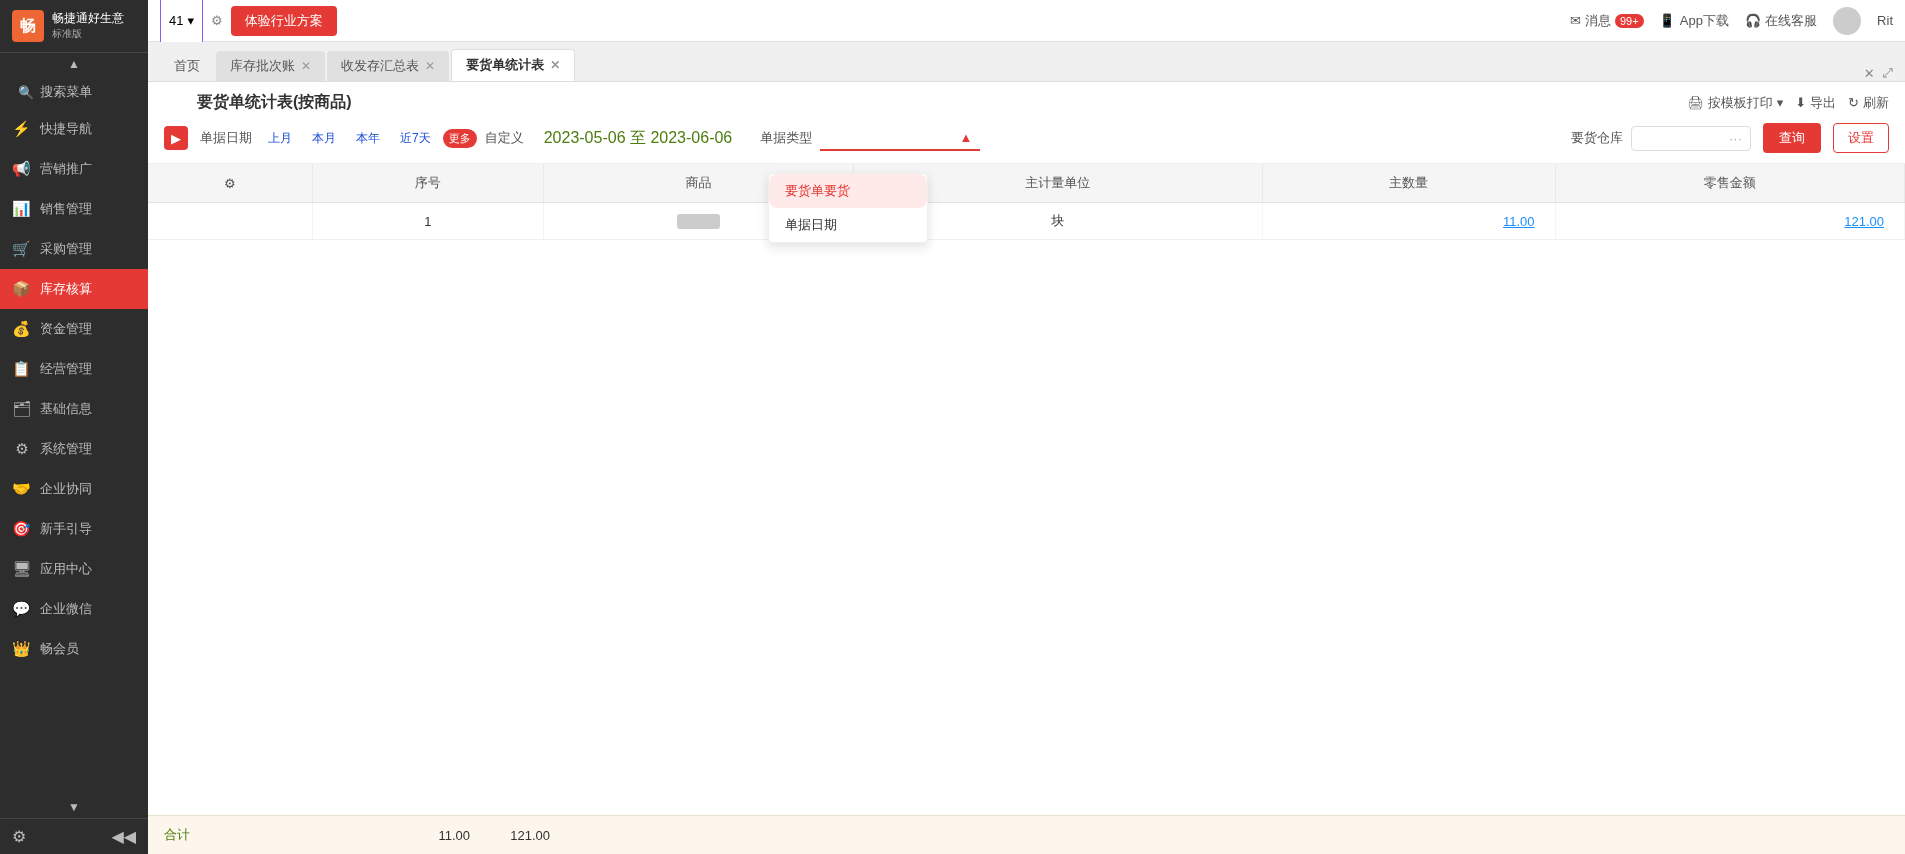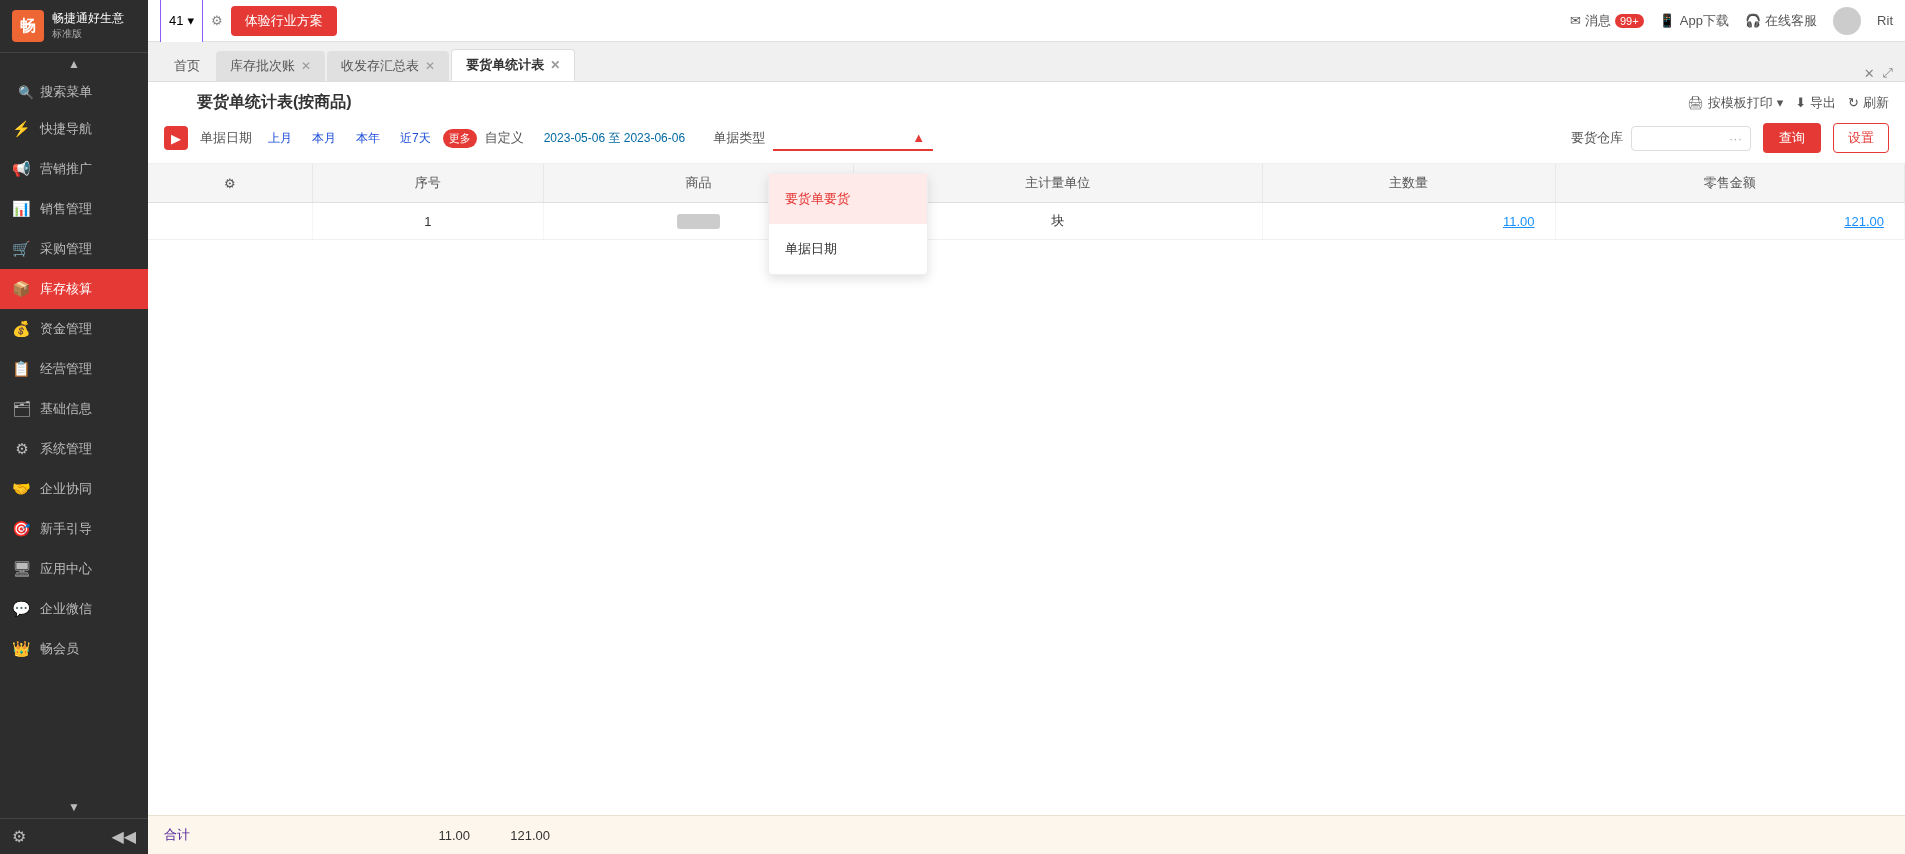--- a/index.html
+++ b/index.html
@@ -118,21 +118,21 @@
     .filter-label { color: #555; font-size: 13px; white-space: nowrap; }
     .date-shortcuts { display: flex; align-items: center; gap: 4px; }
     .date-shortcut {
       padding: 3px 8px; font-size: 12px; cursor: pointer; color: #1d4ed8;
       border-radius: 3px;
     }
     .date-shortcut.more {
       background: #e53935; color: #fff; border-radius: 10px; padding: 2px 6px; font-size: 11px;
     }
     .date-custom { color: #555; font-size: 13px; cursor: pointer; }
-    .date-range { color: #0369a1; font-size: 12px; }
+    .date-range { color: #4d7c0f; font-size: 16px; }
     .filter-select-group { display: flex; align-items: center; gap: 8px; }
     .filter-select-label { color: #555; font-size: 13px; white-space: nowrap; }
     .filter-select {
       border: none; border-bottom: 2px solid #e53935; padding: 4px 8px;
       font-size: 13px; min-width: 160px; cursor: pointer; display: flex;
       align-items: center; justify-content: space-between; background: #fff;
     }
     .warehouse-group { display: flex; align-items: center; gap: 8px; margin-left: auto; }
     .warehouse-label { color: #555; font-size: 13px; }
     .warehouse-select { border: 1px solid #ddd; border-radius: 4px; padding: 4px 8px; font-size: 13px; }
@@ -145,21 +145,21 @@
       padding: 5px 14px; border-radius: 4px; cursor: pointer; font-size: 13px;
     }
 
     
     .dropdown-overlay {
       position: absolute; top: 60px; left: 620px;
       background: #fff; border: 1px solid #eee; border-radius: 4px;
       box-shadow: 0 4px 12px rgba(0,0,0,0.12); z-index: 100; min-width: 160px;
     }
     .dropdown-item {
-      padding: 16px 16px; font-size: 13px; cursor: pointer; color: #333;
+      padding: 8px 16px; font-size: 13px; cursor: pointer; color: #333; border-radius: 8px;
     }
     .dropdown-item.selected { background: #ffeaea; color: #e53935; }
 
     
     .table-container { flex: 1; overflow: auto; }
     table { width: 100%; border-collapse: collapse; }
     th {
       background: #f5f5f5; padding: 10px 12px; text-align: center;
       font-size: 13px; color: #555; border-bottom: 1px solid #e0e0e0;
       border-right: 1px solid #e8e8e8; white-space: nowrap; font-weight: normal;
@@ -169,21 +169,21 @@
       border-bottom: 1px solid #f0f0f0; border-right: 1px solid #f5f5f5;
     }
     .td-num { text-align: right; padding-right: 20px; }
     .td-link { color: #1890ff; cursor: pointer; text-decoration: underline; }
 
     
     .summary-bar {
       background: #fdf6ec; border-top: 1px solid #e8e0d0;
       display: flex; align-items: center; padding: 10px 16px; flex-shrink: 0;
     }
-    .summary-label { color: #4c1d95; font-size: 13px; margin-right: 200px; }
+    .summary-label { color: #4d7c0f; font-size: 13px; margin-right: 200px; }
     .summary-val { font-size: 13px; color: #333; min-width: 80px; text-align: right; }
 
     
     .blurred { background: #ccc; border-radius: 3px; display: inline-block; color: transparent; user-select: none; }
   </style>
 </head>
 <body>
 
 <div class="sidebar">
   <div class="sidebar-logo">

